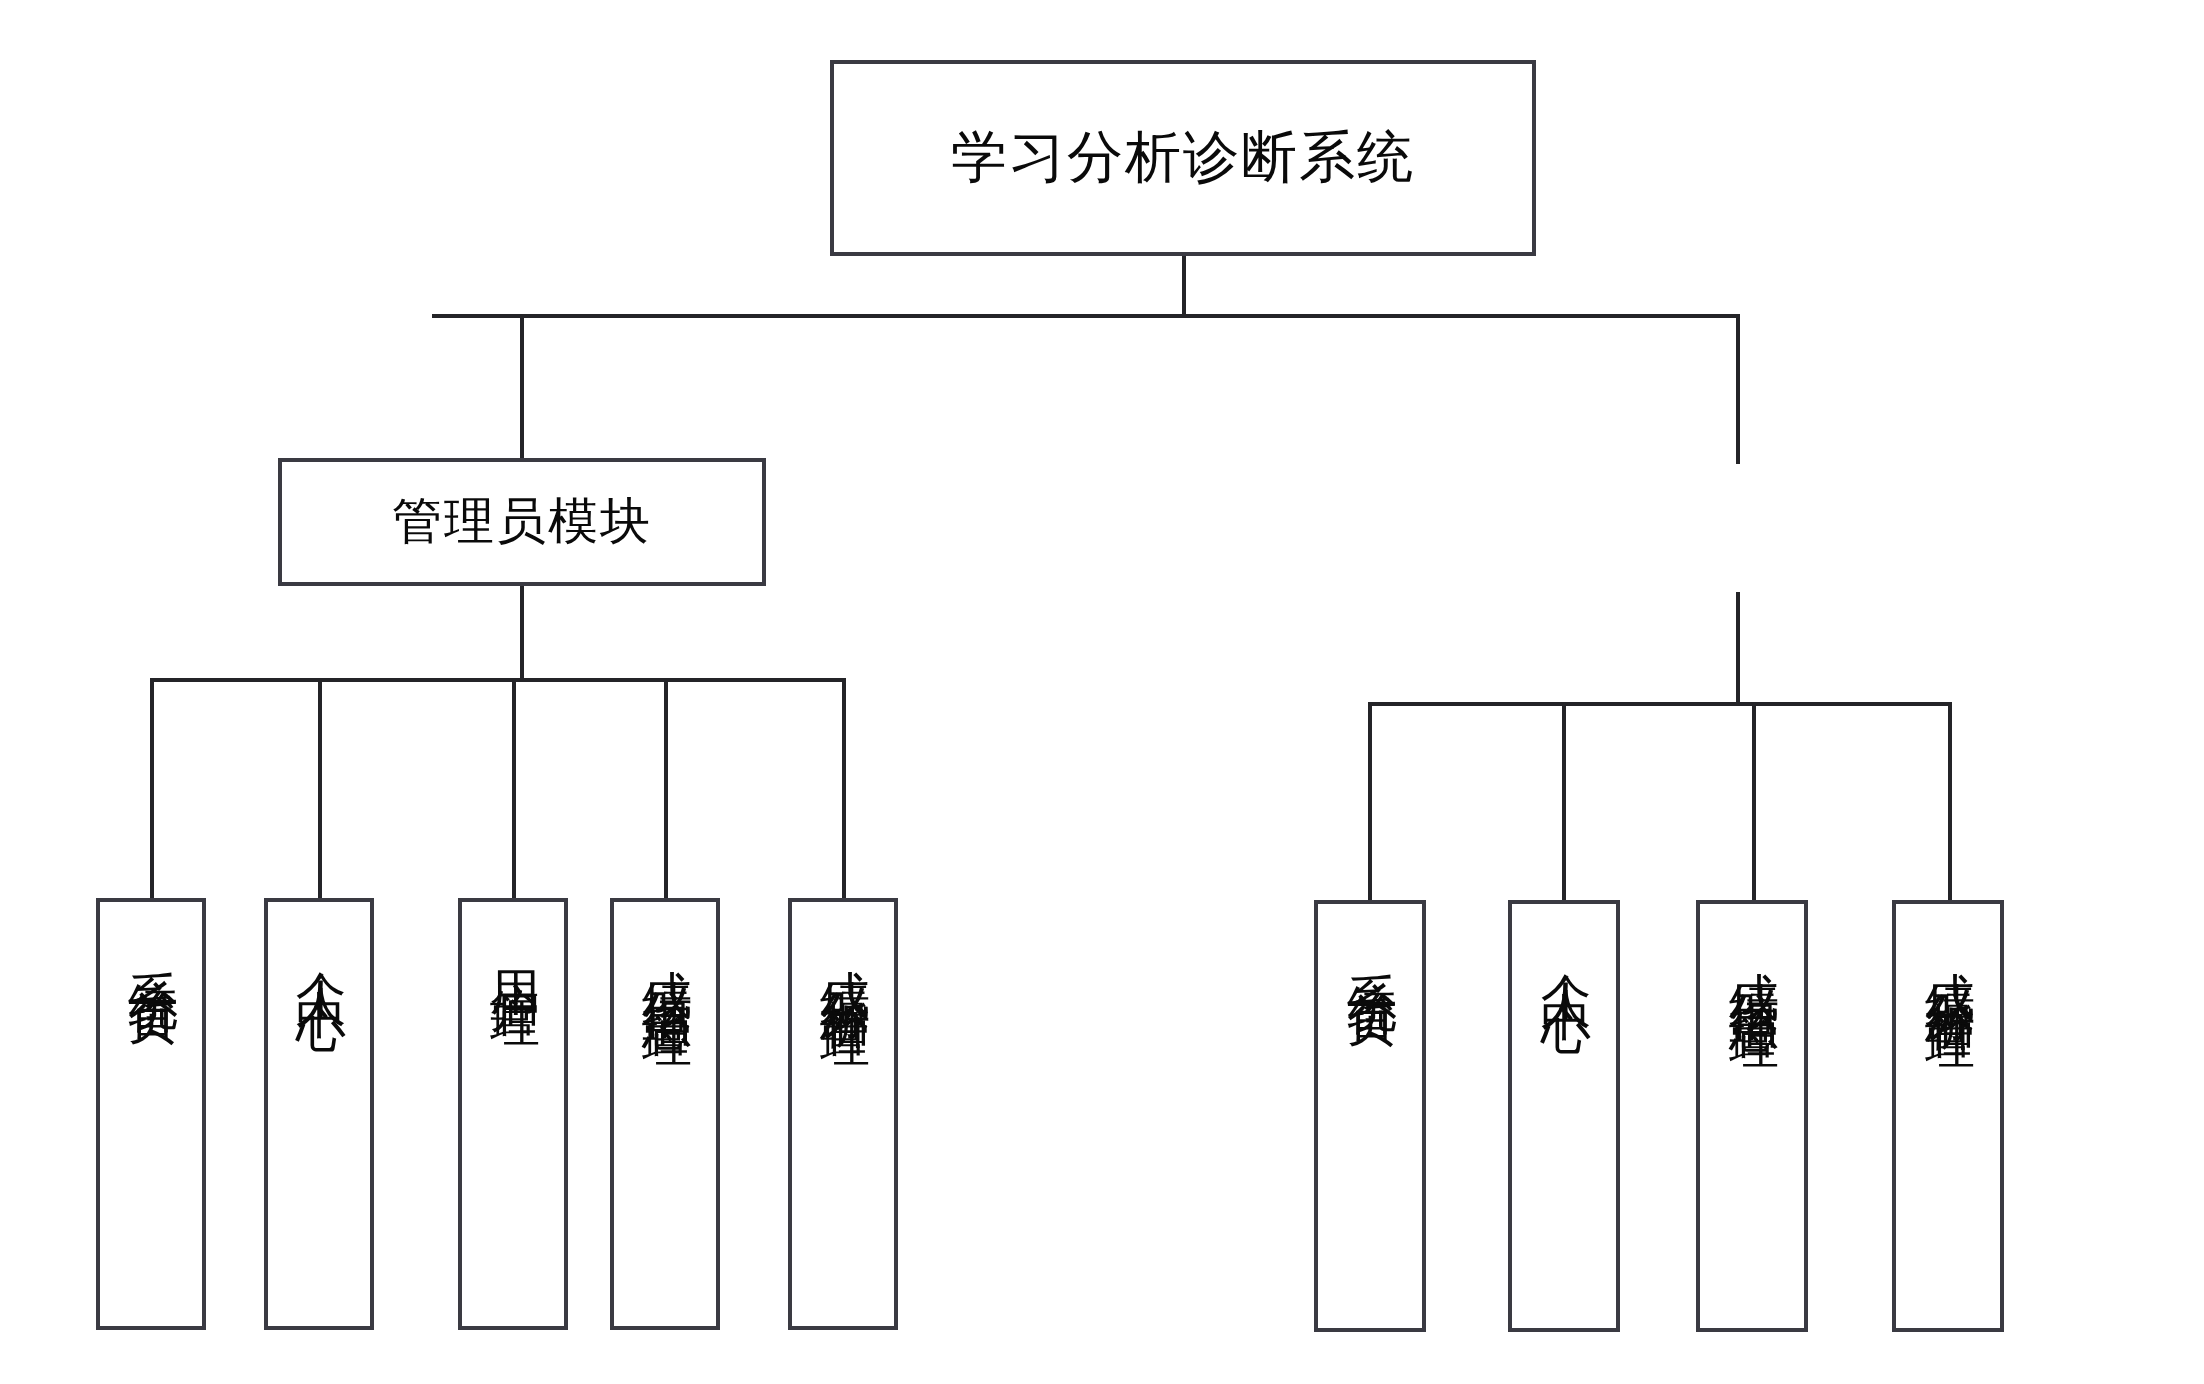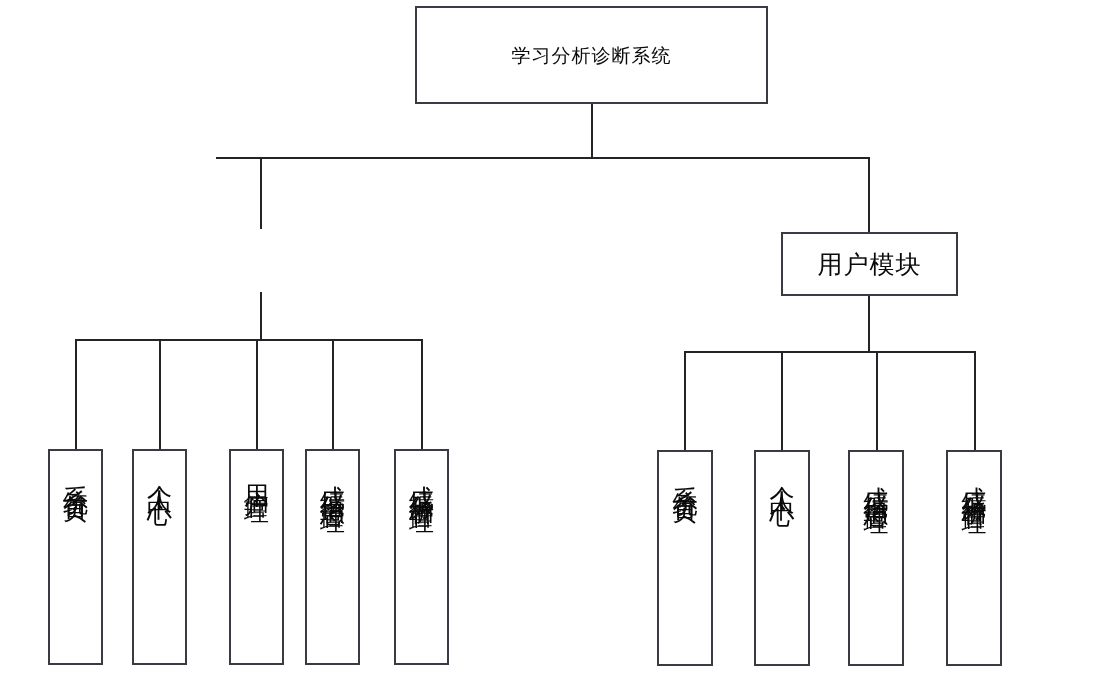--- a/index.html
+++ b/index.html
@@ -25,22 +25,23 @@
     border: 2px solid #3a3a42;
     background: #ffffff;
     display: flex;
     align-items: center;
     justify-content: center;
     color: #0a0a0a;
     line-height: 1.0;
     z-index: 3;
   }
   .node.root {
-    font-size: 19px;
+    font-size: 28px;
     letter-spacing: 1px;
+    margin-top: 24px;
   }
   .node.module {
     font-size: 25px;
     letter-spacing: 1px;
   }
   .node.leaf {
     font-size: 25px;
     align-items: flex-start;
     justify-content: center;
     padding-top: 14px;
@@ -104,24 +105,24 @@
 
   <div class="ln v" style="left:684px; top:351px; height:100px;"></div>
   <div class="ln v" style="left:781px; top:351px; height:100px;"></div>
   <div class="ln v" style="left:876px; top:351px; height:100px;"></div>
   <div class="ln v" style="left:974px; top:351px; height:100px;"></div>
 
   <div class="node root" style="left:415px; top:6px; width:353px; height:98px;">
     <span class="htext">学习分析诊断系统</span>
   </div>
 
+  <div class="node module" style="left:139px; top:229px; width:244px; height:64px;">
+    <span class="htext">管理员模块</span>
+  </div>
 
-  <div class="node module" style="left:781px; top:232px; width:177px; height:64px;">
-    <span class="htext">用户模块</span>
-  </div>
 
   <div class="node leaf" style="left:48px; top:449px; width:55px; height:216px;">
     <span class="vtext">系统首页</span>
   </div>
 
   <div class="node leaf" style="left:132px; top:449px; width:55px; height:216px;">
     <span class="vtext">个人中心</span>
   </div>
 
   <div class="node leaf" style="left:229px; top:449px; width:55px; height:216px;">

